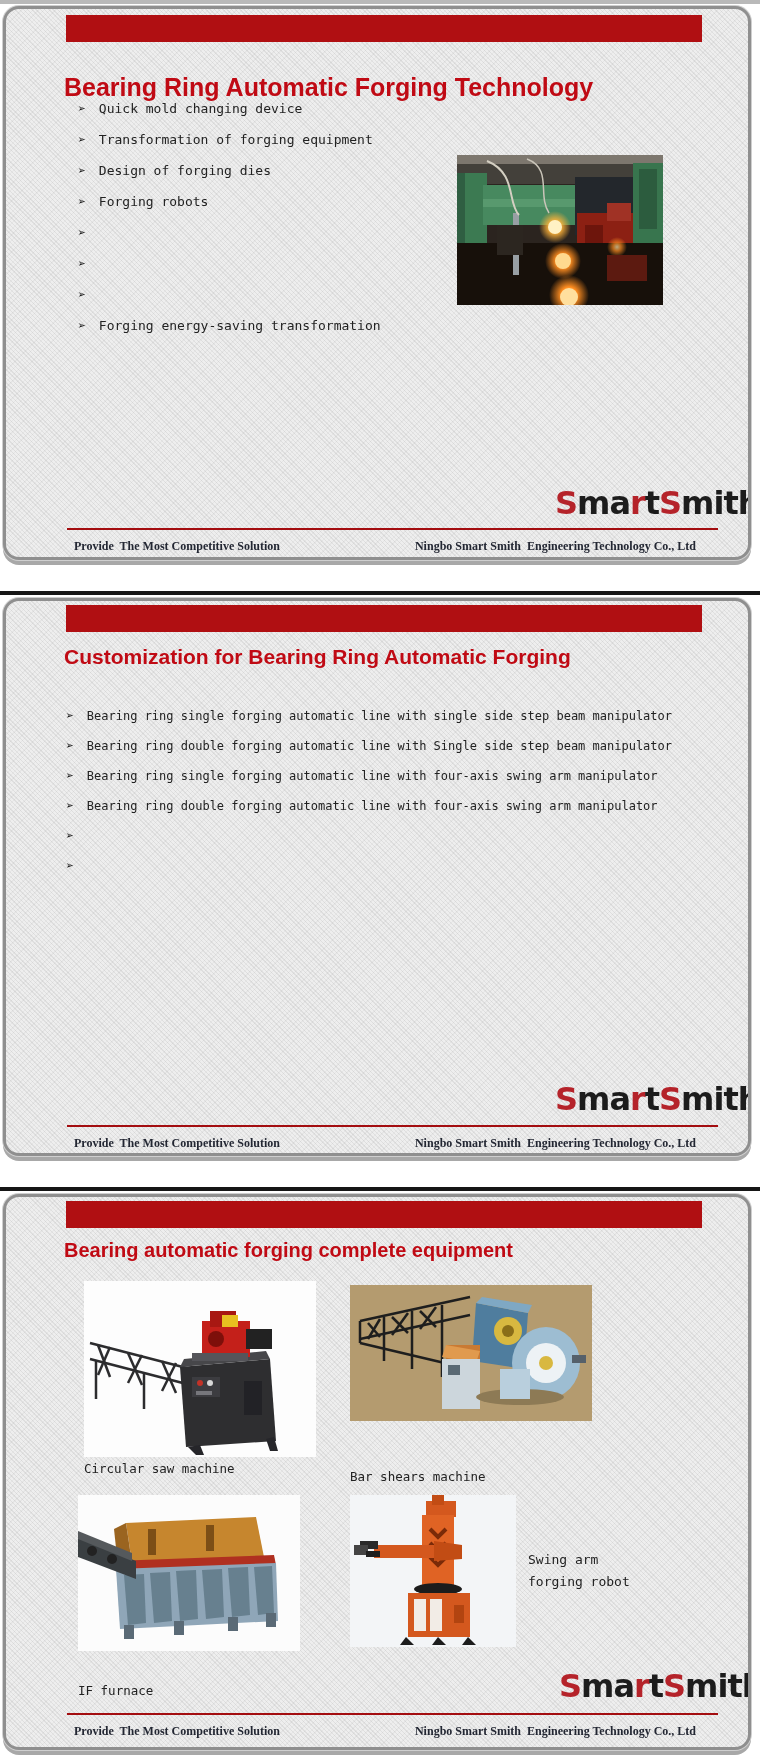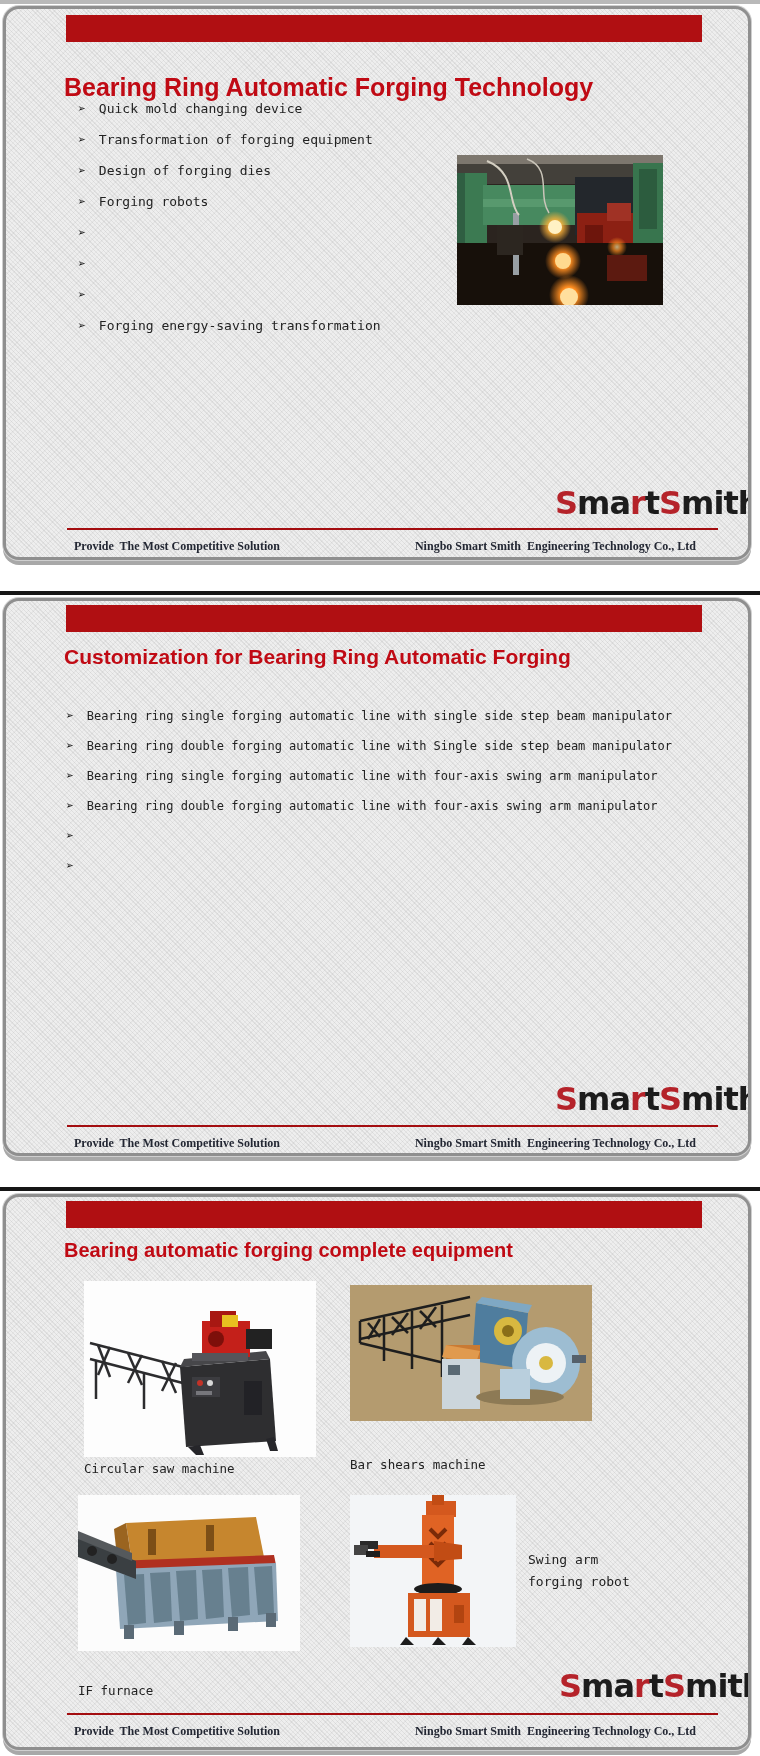--- a/index.html
+++ b/index.html
@@ -258,21 +258,21 @@
       <rect x="98" y="80" width="12" height="10" fill="#5a6a74"></rect>
       <ellipse cx="196" cy="78" rx="34" ry="36" fill="#9dbdd2"></ellipse>
       <circle cx="196" cy="78" r="20" fill="#edf2f5"></circle>
       <circle cx="196" cy="78" r="7" fill="#d8b840"></circle>
       <rect x="222" y="70" width="14" height="8" fill="#55606a"></rect>
       <ellipse cx="170" cy="112" rx="44" ry="8" fill="#8d7a55"></ellipse>
       <rect x="150" y="84" width="30" height="30" fill="#b9cfdd"></rect>
     </svg>
 
     <div class="caption" style="left:78px;top:264px;width:232px;">Circular saw machine</div>
-    <div class="caption" style="left:344px;top:260px;width:242px;">Bar shears machine</div>
+    <div class="caption" style="left:344px;top:272px;width:242px;">Bar shears machine</div>
 
     <svg class="photo" style="left:72px;top:298px;" width="222" height="156" viewBox="0 0 222 156">
       <rect width="222" height="156" fill="#fcfcfc"></rect>
       <polygon points="48,28 178,22 186,62 54,68" fill="#c6862e"></polygon>
       <polygon points="48,28 54,68 40,72 36,34" fill="#9a6420"></polygon>
       <rect x="70" y="34" width="8" height="26" fill="#7c4e16"></rect>
       <rect x="128" y="30" width="8" height="26" fill="#7c4e16"></rect>
       <polygon points="36,66 196,60 198,70 38,76" fill="#b03020"></polygon>
       <polygon points="38,74 198,68 200,126 42,134" fill="#8fa6b8"></polygon>
       <g fill="#67808f">

